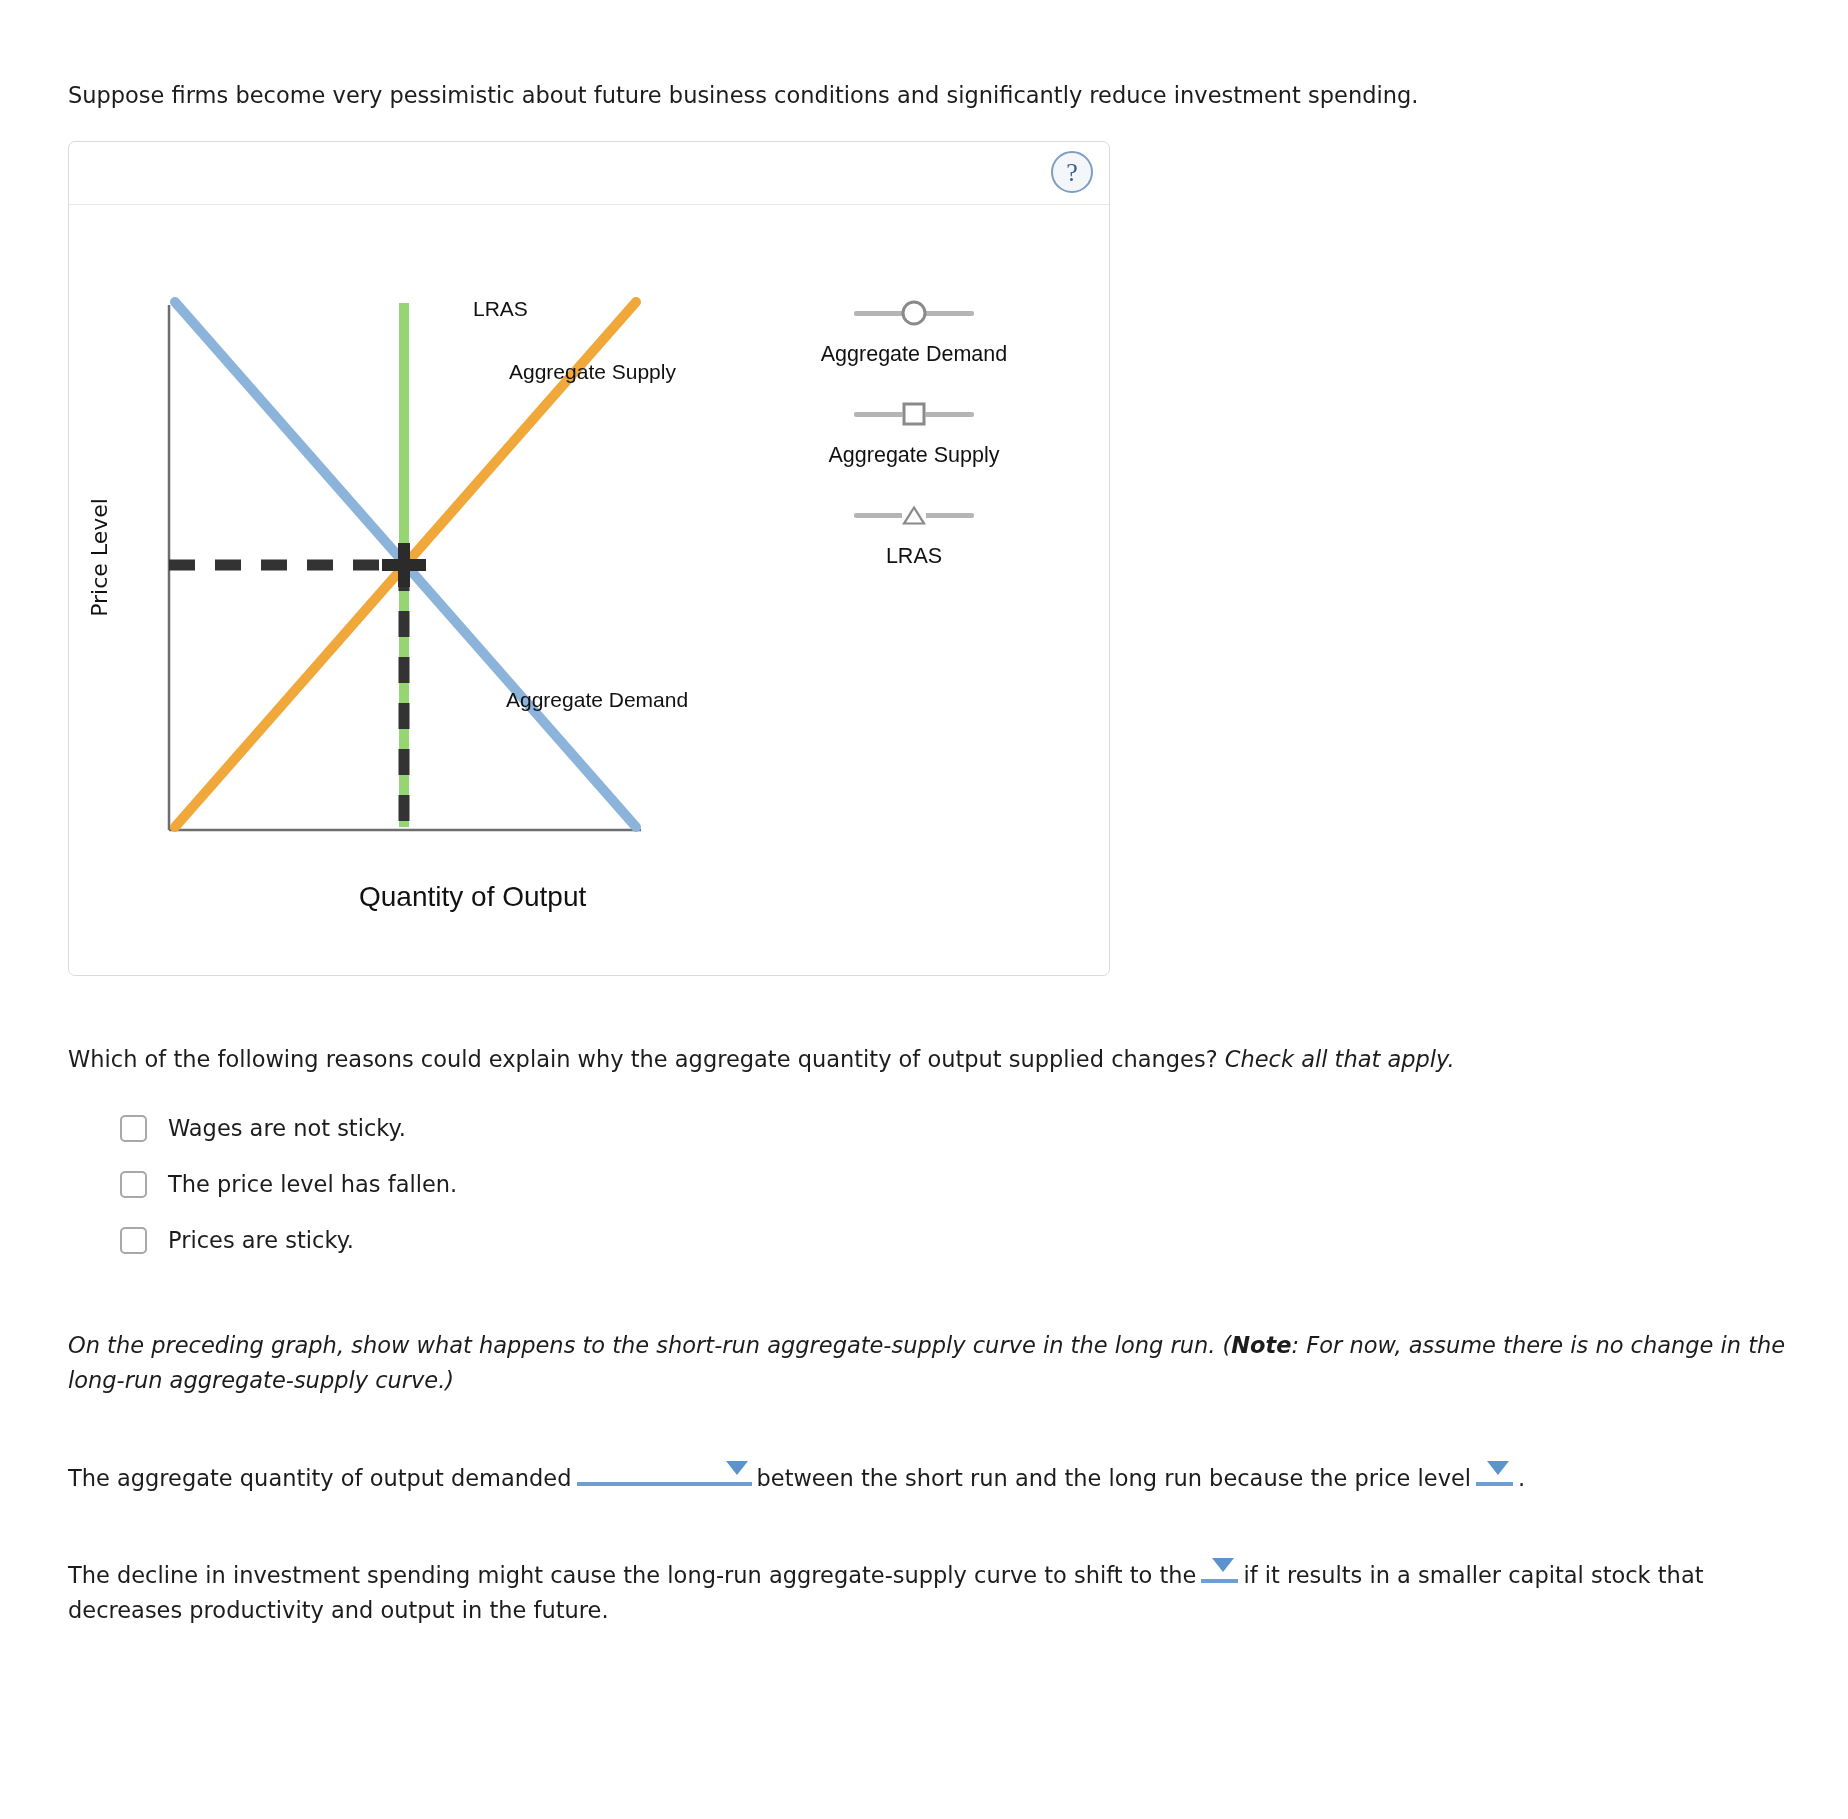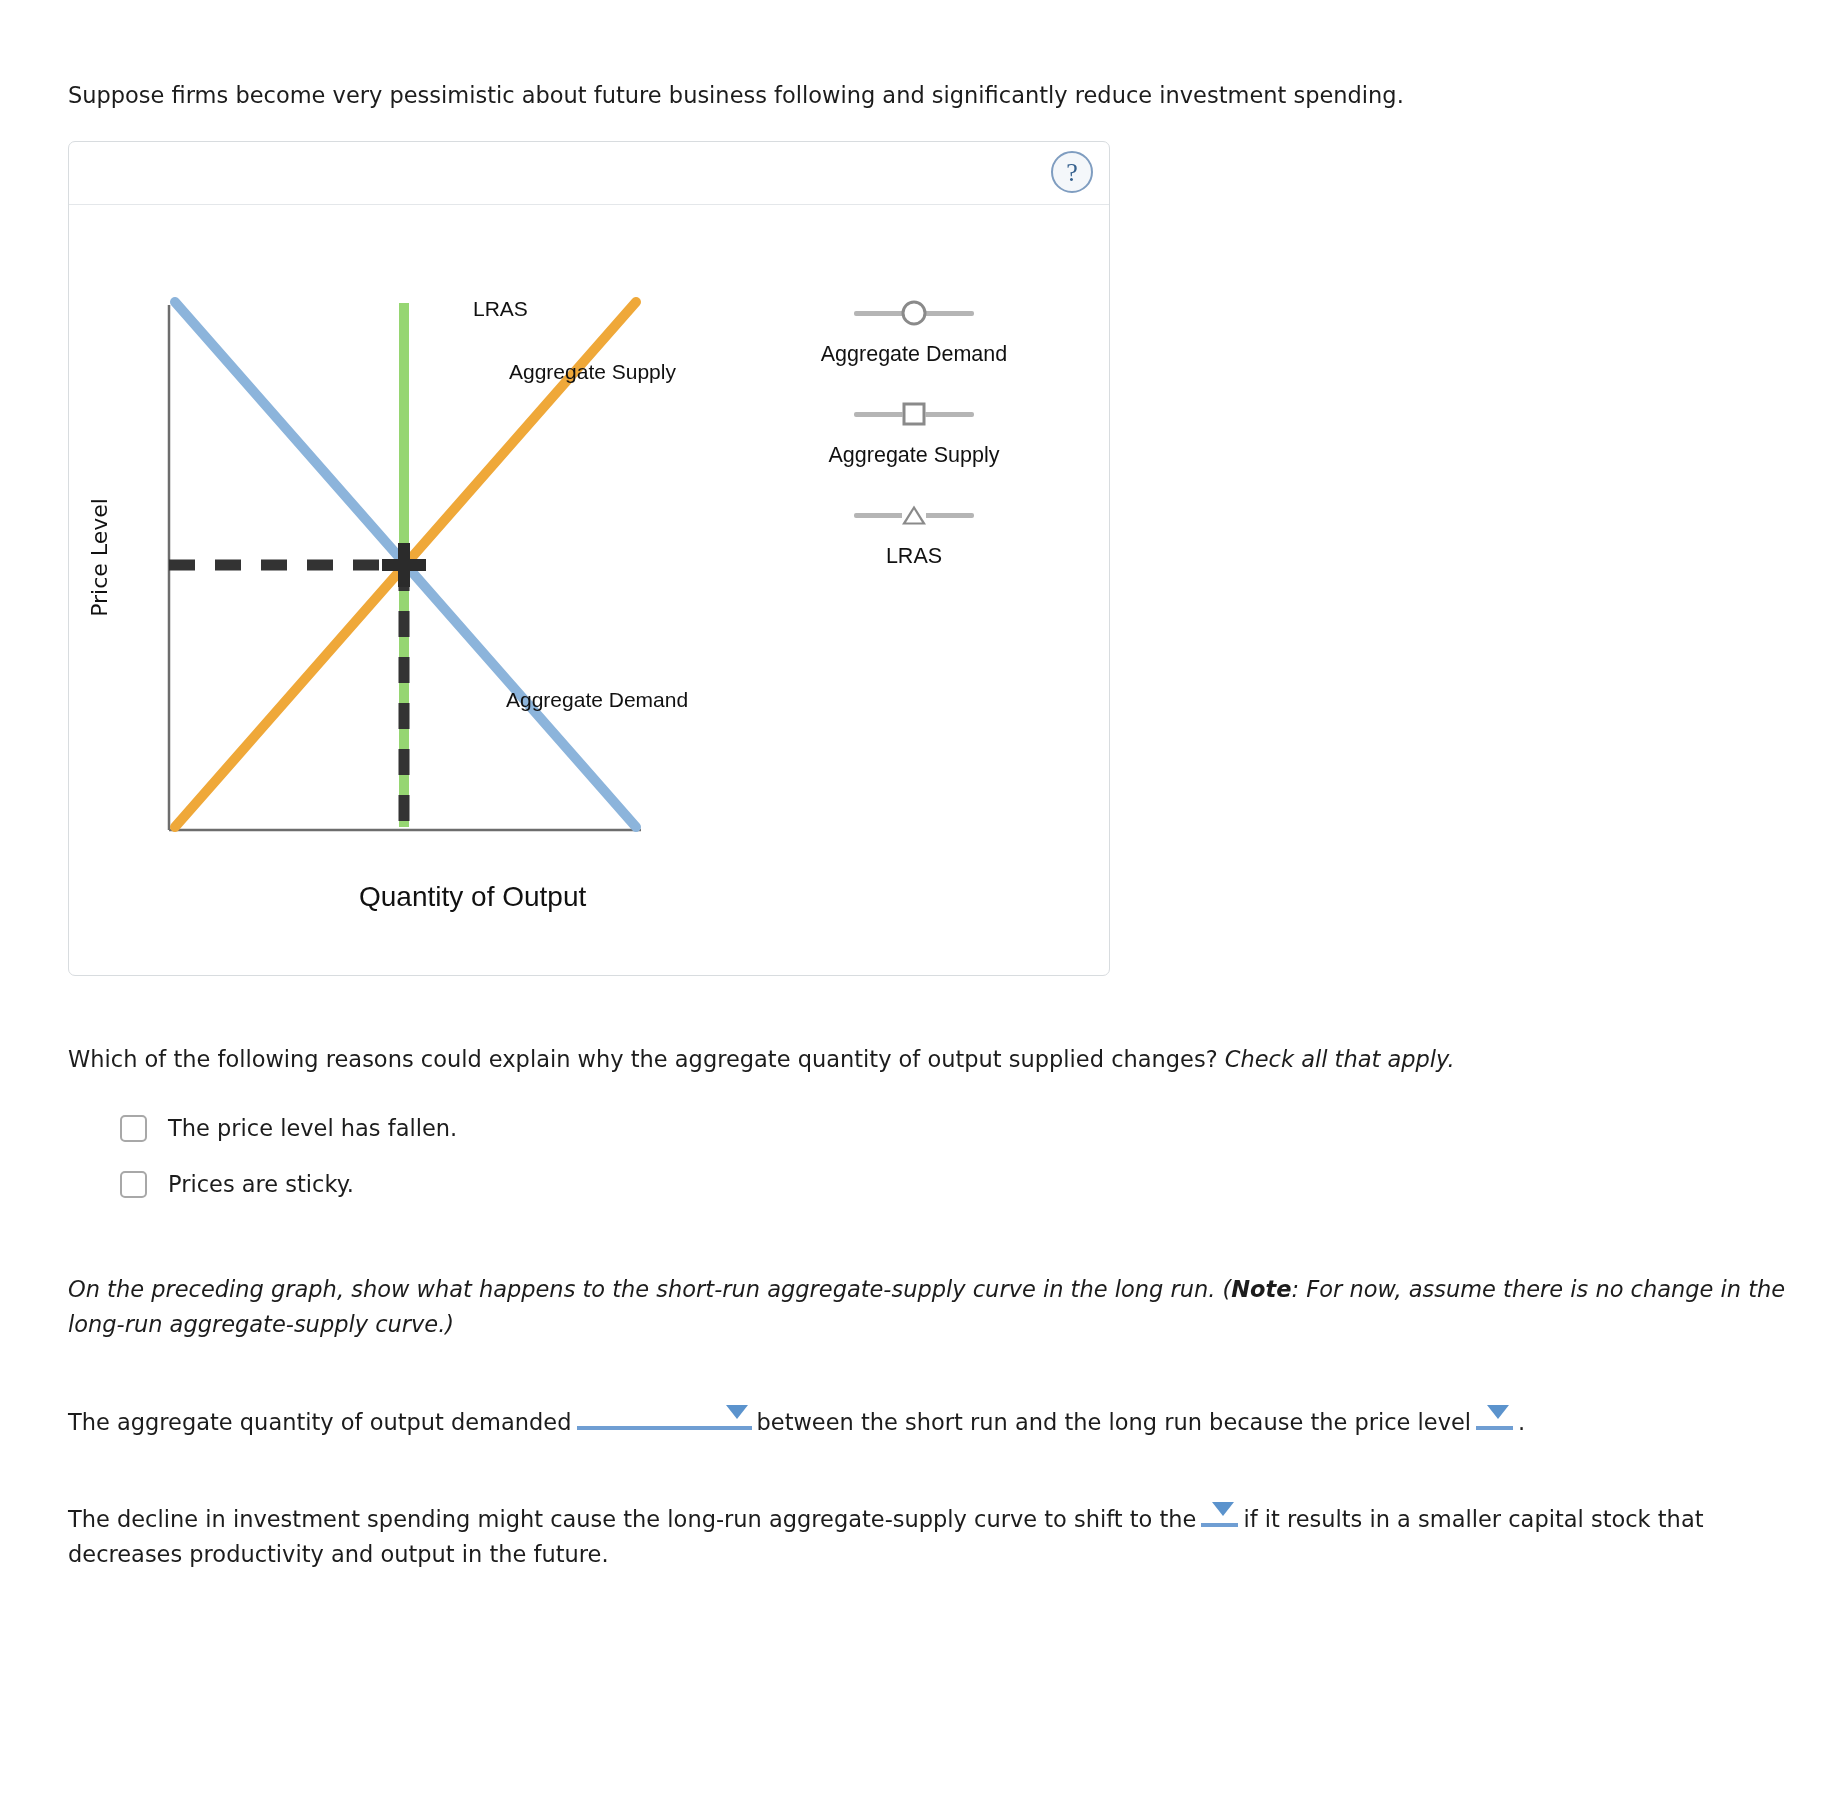--- a/index.html
+++ b/index.html
@@ -220,21 +220,21 @@
     border-top: 14px solid #5b93cd;
   }
   b.note-b { font-weight: bold; font-style: italic; text-align: center; }
 </style>
 </head>
 <body>
 
 <div class="page">
 
 
-  <p class="body-text p-intro">Suppose firms become very pessimistic about future business following and significantly reduce investment spending.</p>
+  <p class="body-text p-intro">Suppose firms become very pessimistic about future business conditions and significantly reduce investment spending.</p>
 
 
   <div class="graph-panel">
 
     <div class="panel-toolbar">
       <div class="help-btn">?</div>
     </div>
 
     <div class="panel-body">
 
@@ -294,20 +294,24 @@
   </div>
 
   <p class="body-text q-check">
     <span>Which of the following reasons could explain why the aggregate quantity of output supplied changes?</span>
     <em>Check all that apply.</em>
   </p>
 
   <div class="check-list">
     <div class="check-row">
       <div class="checkbox"></div>
+      <span class="check-label">Wages are not sticky.</span>
+    </div>
+    <div class="check-row">
+      <div class="checkbox"></div>
       <span class="check-label">The price level has fallen.</span>
     </div>
     <div class="check-row">
       <div class="checkbox"></div>
       <span class="check-label">Prices are sticky.</span>
     </div>
   </div>
 
   <p class="body-text p-long"><span>On the preceding graph, show what happens to the short-run aggregate-supply curve in the long run. (</span><b class="note-b">Note</b><span>: For now, assume there is no change in the long-run aggregate-supply curve.)</span></p>
 

